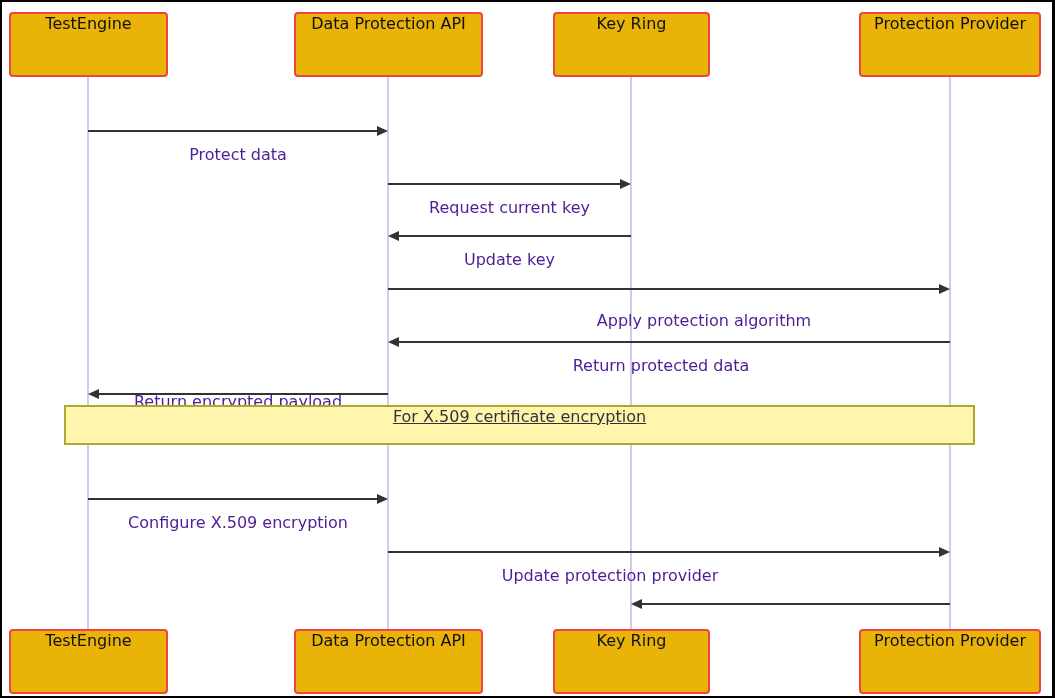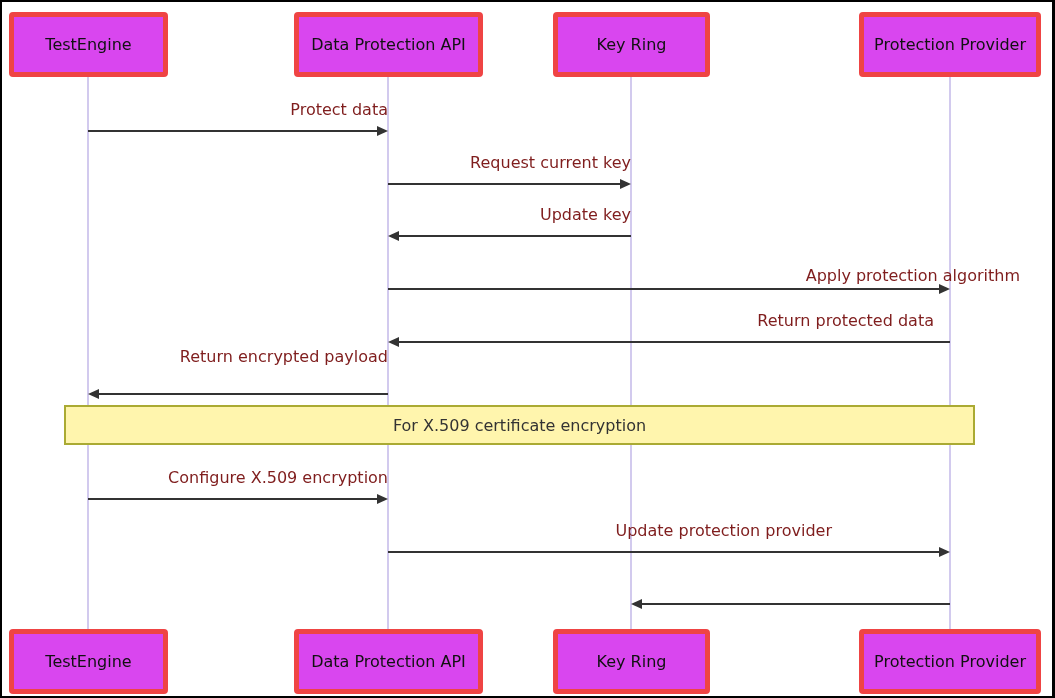--- a/index.html
+++ b/index.html
@@ -18,36 +18,36 @@
     position: absolute;
     width: 2px;
     top: 75px;
     height: 552px;
     background: #d2caee;
   }
   .actor-box {
     position: absolute;
     height: 65px;
     box-sizing: border-box;
-    background: #d946ef;
-    border: 5px solid #ef4444;
+    background: #eab308;
+    border: 2px solid #ef4444;
     border-radius: 4px;
     display: flex;
-    align-items: center;
     justify-content: center;
     font-size: 16px;
     color: #111111;
   }
   .msg-label {
     position: absolute;
     height: 20px;
-    text-align: right;
+    text-align: center;
     font-size: 16px;
-    color: #7f1d1d;
+    color: #4c1d95;
     white-space: nowrap;
+    margin-top: 45px;
   }
   .msg-line {
     position: absolute;
     height: 2px;
     background: #333333;
   }
   .arrow-right {
     position: absolute;
     width: 0; height: 0;
     border-top: 5px solid transparent;
@@ -64,24 +64,24 @@
   .note-band {
     position: absolute;
     left: 62px;
     top: 403px;
     width: 911px;
     height: 40px;
     box-sizing: border-box;
     background: #fff5ad;
     border: 2px solid #aaaa33;
     display: flex;
-    align-items: center;
     justify-content: center;
     font-size: 16px;
     color: #333333;
+    text-decoration: underline;
   }
 </style>
 </head>
 <body>
 
 <div class="diagram">
 
   <div class="lifeline" style="left:85px"></div>
   <div class="lifeline" style="left:385px"></div>
   <div class="lifeline" style="left:628px"></div>

